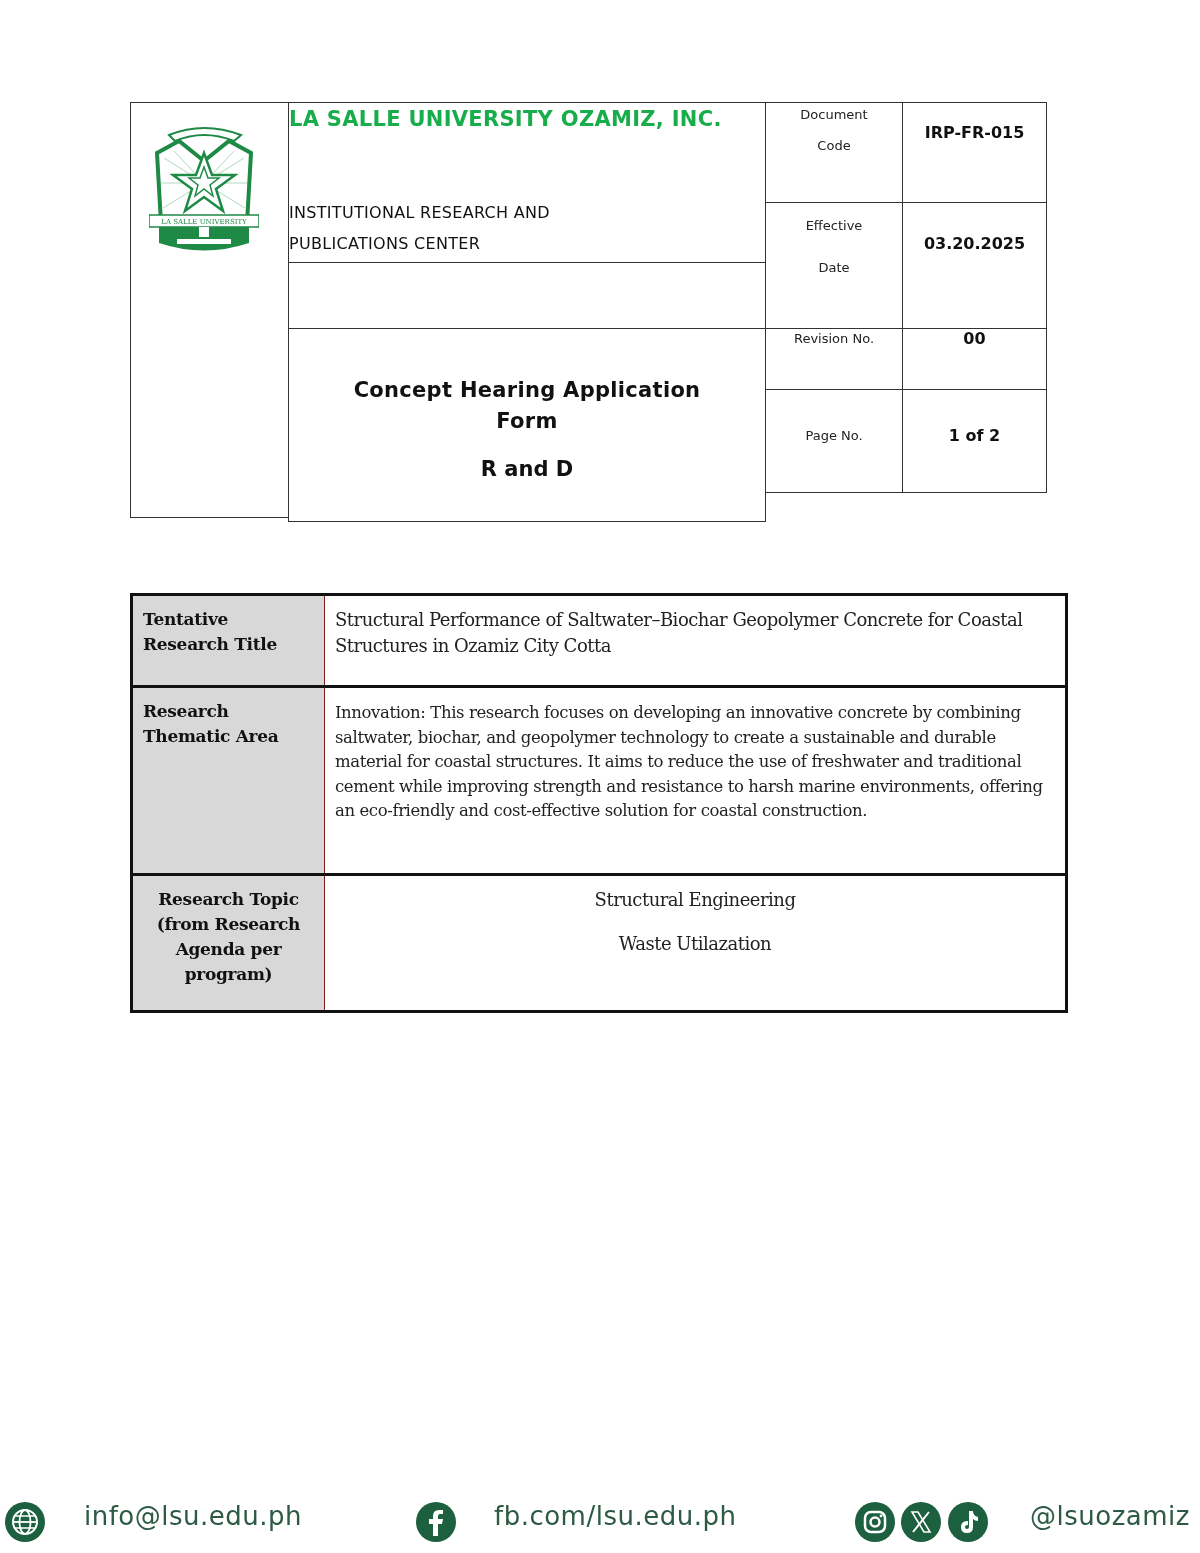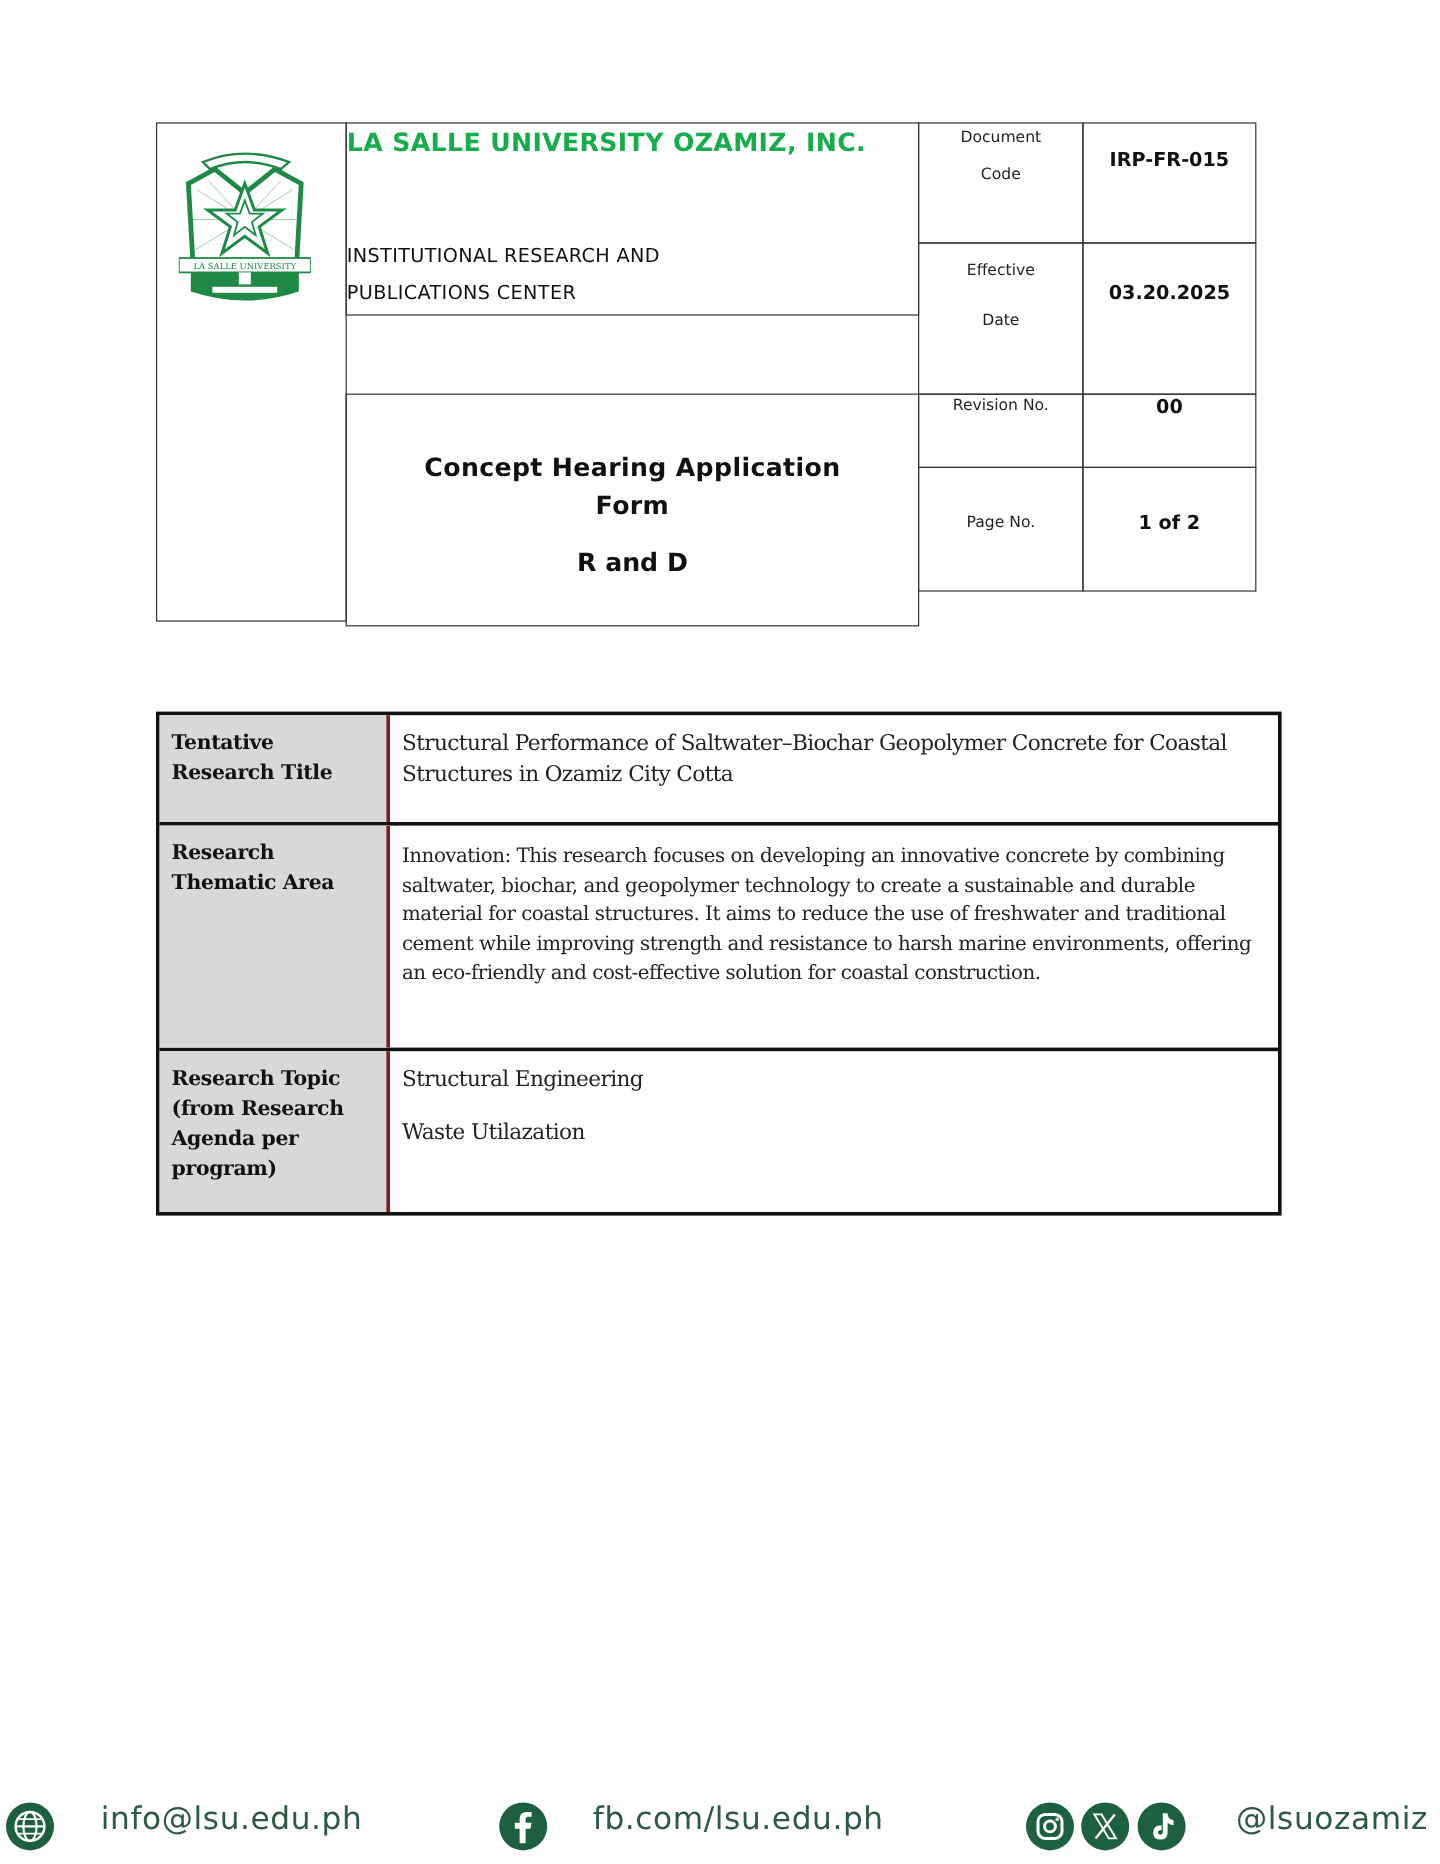--- a/index.html
+++ b/index.html
@@ -31,26 +31,26 @@
     .val.r2 .t { display: block; margin-top: 31px; }
     .lbl.r3 .t { margin-top: 0px; line-height: 20px; }
     .val.r3 .t { display:block; margin-top: 0px; line-height: 20px; }
     .lbl.r4 .t { margin-top: 35px; line-height: 22px; }
     .val.r4 .t { display:block; margin-top: 35px; line-height: 22px; }
 
     
     .info { position: absolute; left: 130px; top: 593px; width: 938px; border: 3px solid #111; box-sizing: border-box; font-family: "DejaVu Serif", serif; }
     .row { display: flex; border-top: 3px solid #111; }
     .row:first-child { border-top: none; }
-    .k { width: 192px; background: #d8d8d8; border-right: 3px solid #7f1d1d; box-sizing: border-box; padding: 11px 10px 0 10px; font-weight: bold; font-size: 17px; line-height: 25px; letter-spacing: -0.3px; }
+    .k { width: 192px; background: #d8d8d8; border-right: 1px solid #7f1d1d; box-sizing: border-box; padding: 11px 10px 0 10px; font-weight: bold; font-size: 17px; line-height: 25px; letter-spacing: -0.3px; }
     .v { flex: 1; padding: 11px 10px 10px 10px; font-size: 18px; line-height: 26px; letter-spacing: -0.5px; color: #222; }
     .row1 { height: 89px; }
     .row2 { height: 185px; }
     .row2 .v { font-size: 16.5px; line-height: 24.6px; padding-top: 13px; letter-spacing: -0.4px; }
-    .row3 { height: 134px; }
+    .row3 { height: 134px; text-align: center; }
     .row3 .v p { margin: 0 0 18px 0; }
 
     
     .footer { position: absolute; left: 0; top: 1498px; width: 1200px; height: 50px; }
     .fi { position: absolute; top: 4px; width: 40px; height: 40px; border-radius: 50%; background: #1d6040; }
     .ft { position: absolute; top: 3px; font-size: 26px; color: #2d5a44; letter-spacing: 0.5px; font-family: "DejaVu Sans", sans-serif; }
   </style>
 </head>
 <body>
 

